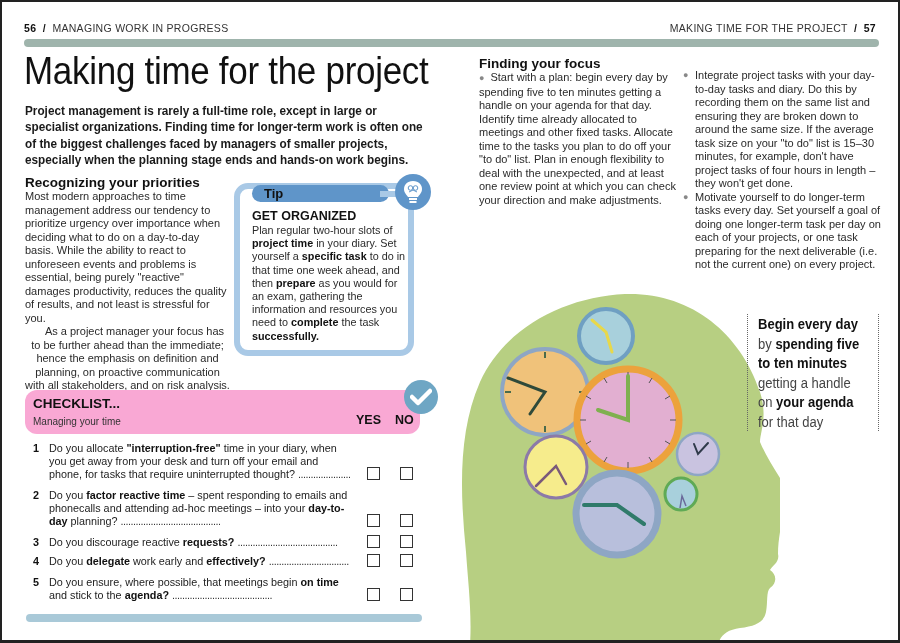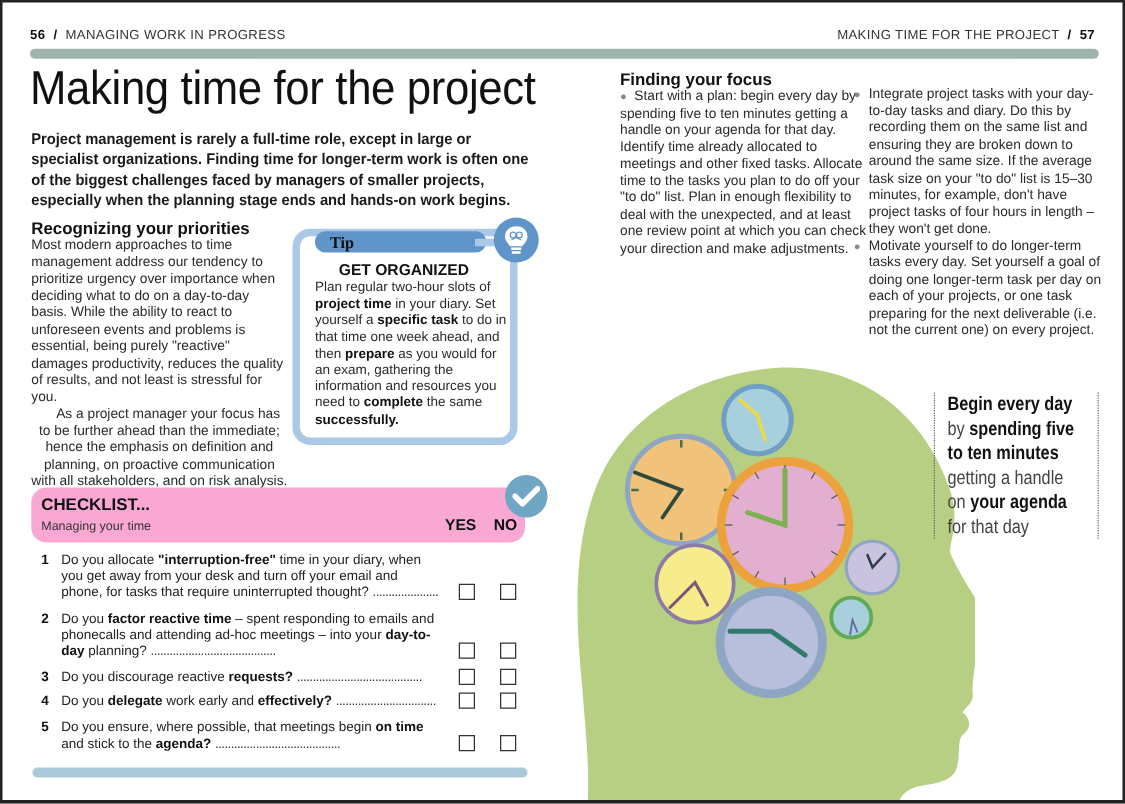--- a/index.html
+++ b/index.html
@@ -16,25 +16,25 @@
   .intro { position: absolute; left: 23px; top: 101px; width: 420px; font-family: "Liberation Sans", sans-serif; font-size: 12.4px; font-weight: 700; line-height: 16.3px; color: #1a1a1a; transform: scaleX(0.95); transform-origin: left; }
 
   .col { position: absolute; font-family: "Liberation Sans", sans-serif; font-size: 11px; line-height: 13.5px; color: #2a2a2a; }
   .col h2 { font-size: 13.5px; font-weight: 700; line-height: 15px; color: #111; }
   .col p { margin: 0; }
   .indent { text-indent: 14px; text-align: center; }
   .rec { left: 23px; top: 173px; width: 205px; }
 
   
   .tip { position: absolute; left: 232px; top: 181px; width: 180px; height: 173px; border: 6px solid #a9c9e6; border-radius: 14px; background: #fff; }
-  .tip-tab { position: absolute; left: 12px; top: -4px; width: 137px; height: 17px; background: #5f95c9; border-radius: 9px; padding-left: 12px; font-family: Liberation Serif, serif; font-weight: 700; font-size: 13px; line-height: 17px; color: #111; }
+  .tip-tab { position: absolute; left: 12px; top: -4px; width: 137px; height: 17px; background: #5f95c9; border-radius: 9px; padding-left: 12px; font-family: Liberation Sans, sans-serif; font-weight: 700; font-size: 13px; line-height: 17px; color: #111; }
   .tip-connector { position: absolute; left: 140px; top: 2px; width: 28px; height: 6px; background: #a9c9e6; }
   .tip-bulb { position: absolute; left: 393px; top: 172px; width: 36px; height: 36px; border-radius: 50%; background: #5f95c9; display: flex; align-items: center; justify-content: center; }
   .tip-body { position: absolute; left: 12px; top: 20px; width: 160px; font-family: "Liberation Sans", sans-serif; font-size: 10.8px; line-height: 13.2px; color: #2a2a2a; }
-  .tip-body h3 { font-size: 12.5px; font-weight: 700; color: #111; line-height: 15px; margin-left: 19px; }
+  .tip-body h3 { font-size: 12.5px; font-weight: 700; color: #111; line-height: 15px; }
   .tip-body b { color: #111; }
 
   
   .check-head { position: absolute; left: 23px; top: 388px; width: 395px; height: 44px; background: #f9a8d4; border-radius: 12px; padding: 6px 8px; }
   .check-title { font-family: "Liberation Sans", sans-serif; font-size: 13.5px; font-weight: 700; color: #111; line-height: 15px; }
   .check-sub { font-family: "Liberation Sans", sans-serif; font-size: 10px; color: #333; line-height: 17px; margin-top: 2px; }
   .yes-no { position: absolute; top: 23px; font-family: "Liberation Sans", sans-serif; font-size: 12.5px; font-weight: 700; color: #111; }
   .yes { left: 331px; }
   .no { left: 370px; }
   .check-badge { position: absolute; left: 402px; top: 378px; width: 34px; height: 34px; border-radius: 50%; background: #6ea6c4; display: flex; align-items: center; justify-content: center; }
@@ -42,21 +42,21 @@
   .ci { position: relative; padding-left: 16px; padding-right: 72px; }
   .ci .num { position: absolute; left: 0; top: 0; font-weight: 700; color: #111; }
   .ci b { color: #111; }
   .ci .dots { letter-spacing: -0.5px; color: #333; }
   .ci .box { position: absolute; bottom: 1px; width: 13px; height: 13px; border: 1.3px solid #333; background: #fff; }
   .ci .box.y { right: 43px; }
   .ci .box.n { right: 10px; }
   .check-rule { position: absolute; left: 24px; top: 612px; width: 396px; height: 8px; background: #a9c9d8; border-radius: 4px; }
 
   
-  .focus { left: 494px; top: 54px; width: 200px; }
+  .focus { left: 477px; top: 54px; width: 200px; }
   .bullet::before { content: "\25CF"; color: #888; font-size: 9px; margin-right: 6px; }
   .integ { left: 681px; top: 67px; width: 200px; }
   .integ .li { position: relative; padding-left: 12px; }
   .integ .li::before { content: "\25CF"; position: absolute; left: 0; top: 0; color: #888; font-size: 9px; }
 
   .head-art { position: absolute; left: 458px; top: 290px; width: 320px; height: 353px; }
 
   .pull { position: absolute; left: 745px; top: 312px; width: 132px; padding: 0 10px; border-left: 1.5px dotted #666; border-right: 1.5px dotted #666; font-family: "Liberation Sans", sans-serif; font-size: 15.5px; line-height: 19.5px; color: #444; transform-origin: left; }
   .pull span { display: inline; }
   .pull .bd { font-weight: 700; color: #111; }
@@ -87,21 +87,21 @@
     <h2>Recognizing your priorities</h2>
     <p>Most modern approaches to time management address our tendency to prioritize urgency over importance when deciding what to do on a day-to-day basis. While the ability to react to unforeseen events and problems is essential, being purely "reactive" damages productivity, reduces the quality of results, and not least is stressful for you.</p>
     <p class="indent">As a project manager your focus has to be further ahead than the immediate; hence the emphasis on definition and planning, on proactive communication with all stakeholders, and on risk analysis.</p>
   </div>
 
   <div class="tip">
     <div class="tip-tab">Tip</div>
     <div class="tip-connector"></div>
     <div class="tip-body">
       <h3>GET ORGANIZED</h3>
-      <p id="tip-text"><span>Plan regular two-hour slots of </span><b>project time</b><span> in your diary. Set yourself a </span><b>specific task</b><span> to do in that time one week ahead, and then </span><b>prepare</b><span> as you would for an exam, gathering the information and resources you need to </span><b>complete</b><span> the same </span><b>successfully.</b></p>
+      <p id="tip-text"><span>Plan regular two-hour slots of </span><b>project time</b><span> in your diary. Set yourself a </span><b>specific task</b><span> to do in that time one week ahead, and then </span><b>prepare</b><span> as you would for an exam, gathering the information and resources you need to </span><b>complete</b><span> the task </span><b>successfully.</b></p>
     </div>
   </div>
   <div class="tip-bulb">
     <svg width="22" height="26" viewBox="0 0 22 26">
       <path d="M11 2 C5 2 2 6 2 10 C2 14 5 16 6 18 L16 18 C17 16 20 14 20 10 C20 6 17 2 11 2 Z" fill="#fff"></path>
       <rect x="7" y="19" width="8" height="2" fill="#fff"></rect>
       <rect x="7.5" y="22" width="7" height="2" fill="#fff"></rect>
       <circle cx="8.5" cy="9" r="2.3" fill="none" stroke="#5f95c9" stroke-width="1"></circle>
       <circle cx="13.5" cy="9" r="2.3" fill="none" stroke="#5f95c9" stroke-width="1"></circle>
       <path d="M7 13 L11 11 L15 13" fill="none" stroke="#5f95c9" stroke-width="1"></path>

